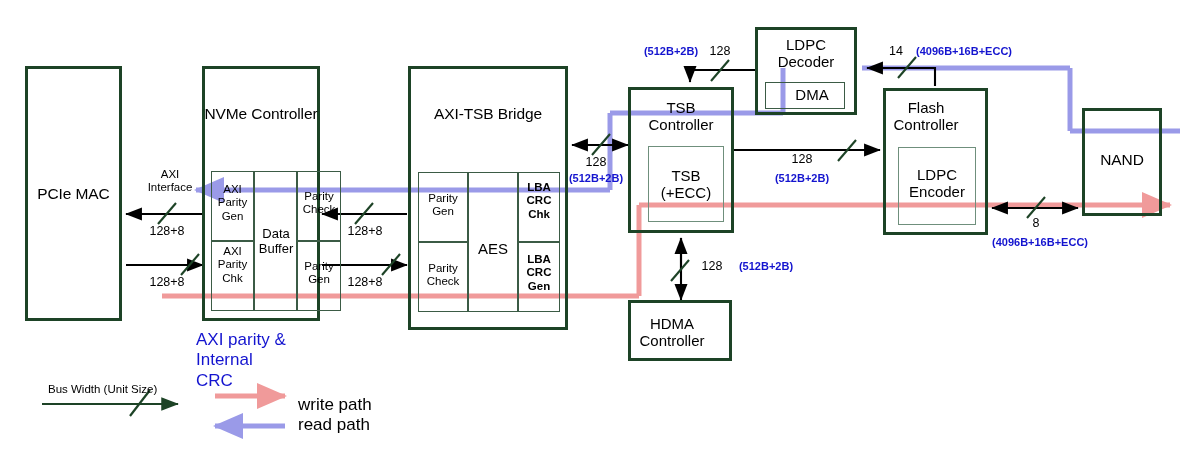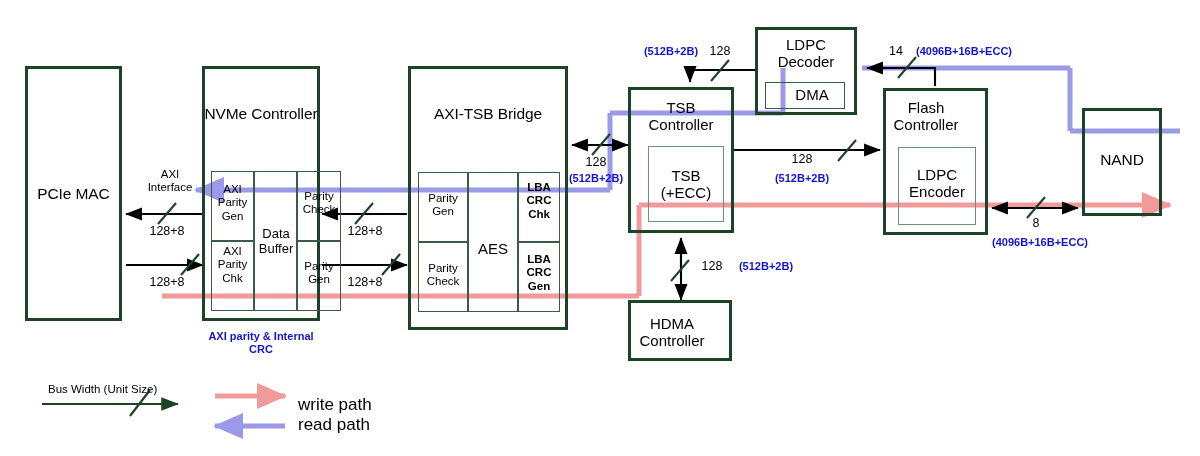--- a/index.html
+++ b/index.html
@@ -85,24 +85,23 @@
   .axi-note {
     position: absolute;
     font-size: 11.5px;
     color: #000000;
     text-align: center;
     line-height: 1.15;
     white-space: pre-line;
   }
   .blue-note {
     position: absolute;
-    font-size: 11px;
+    font-size: 17px;
     color: #1414cf;
-    font-weight: bold;
-    text-align: center;
+    font-weight: normal;
     line-height: 1.2;
     white-space: pre-line;
   }
   .legend-text {
     position: absolute;
     font-size: 17px;
     color: #000000;
     white-space: nowrap;
   }
   .legend-buswidth {

